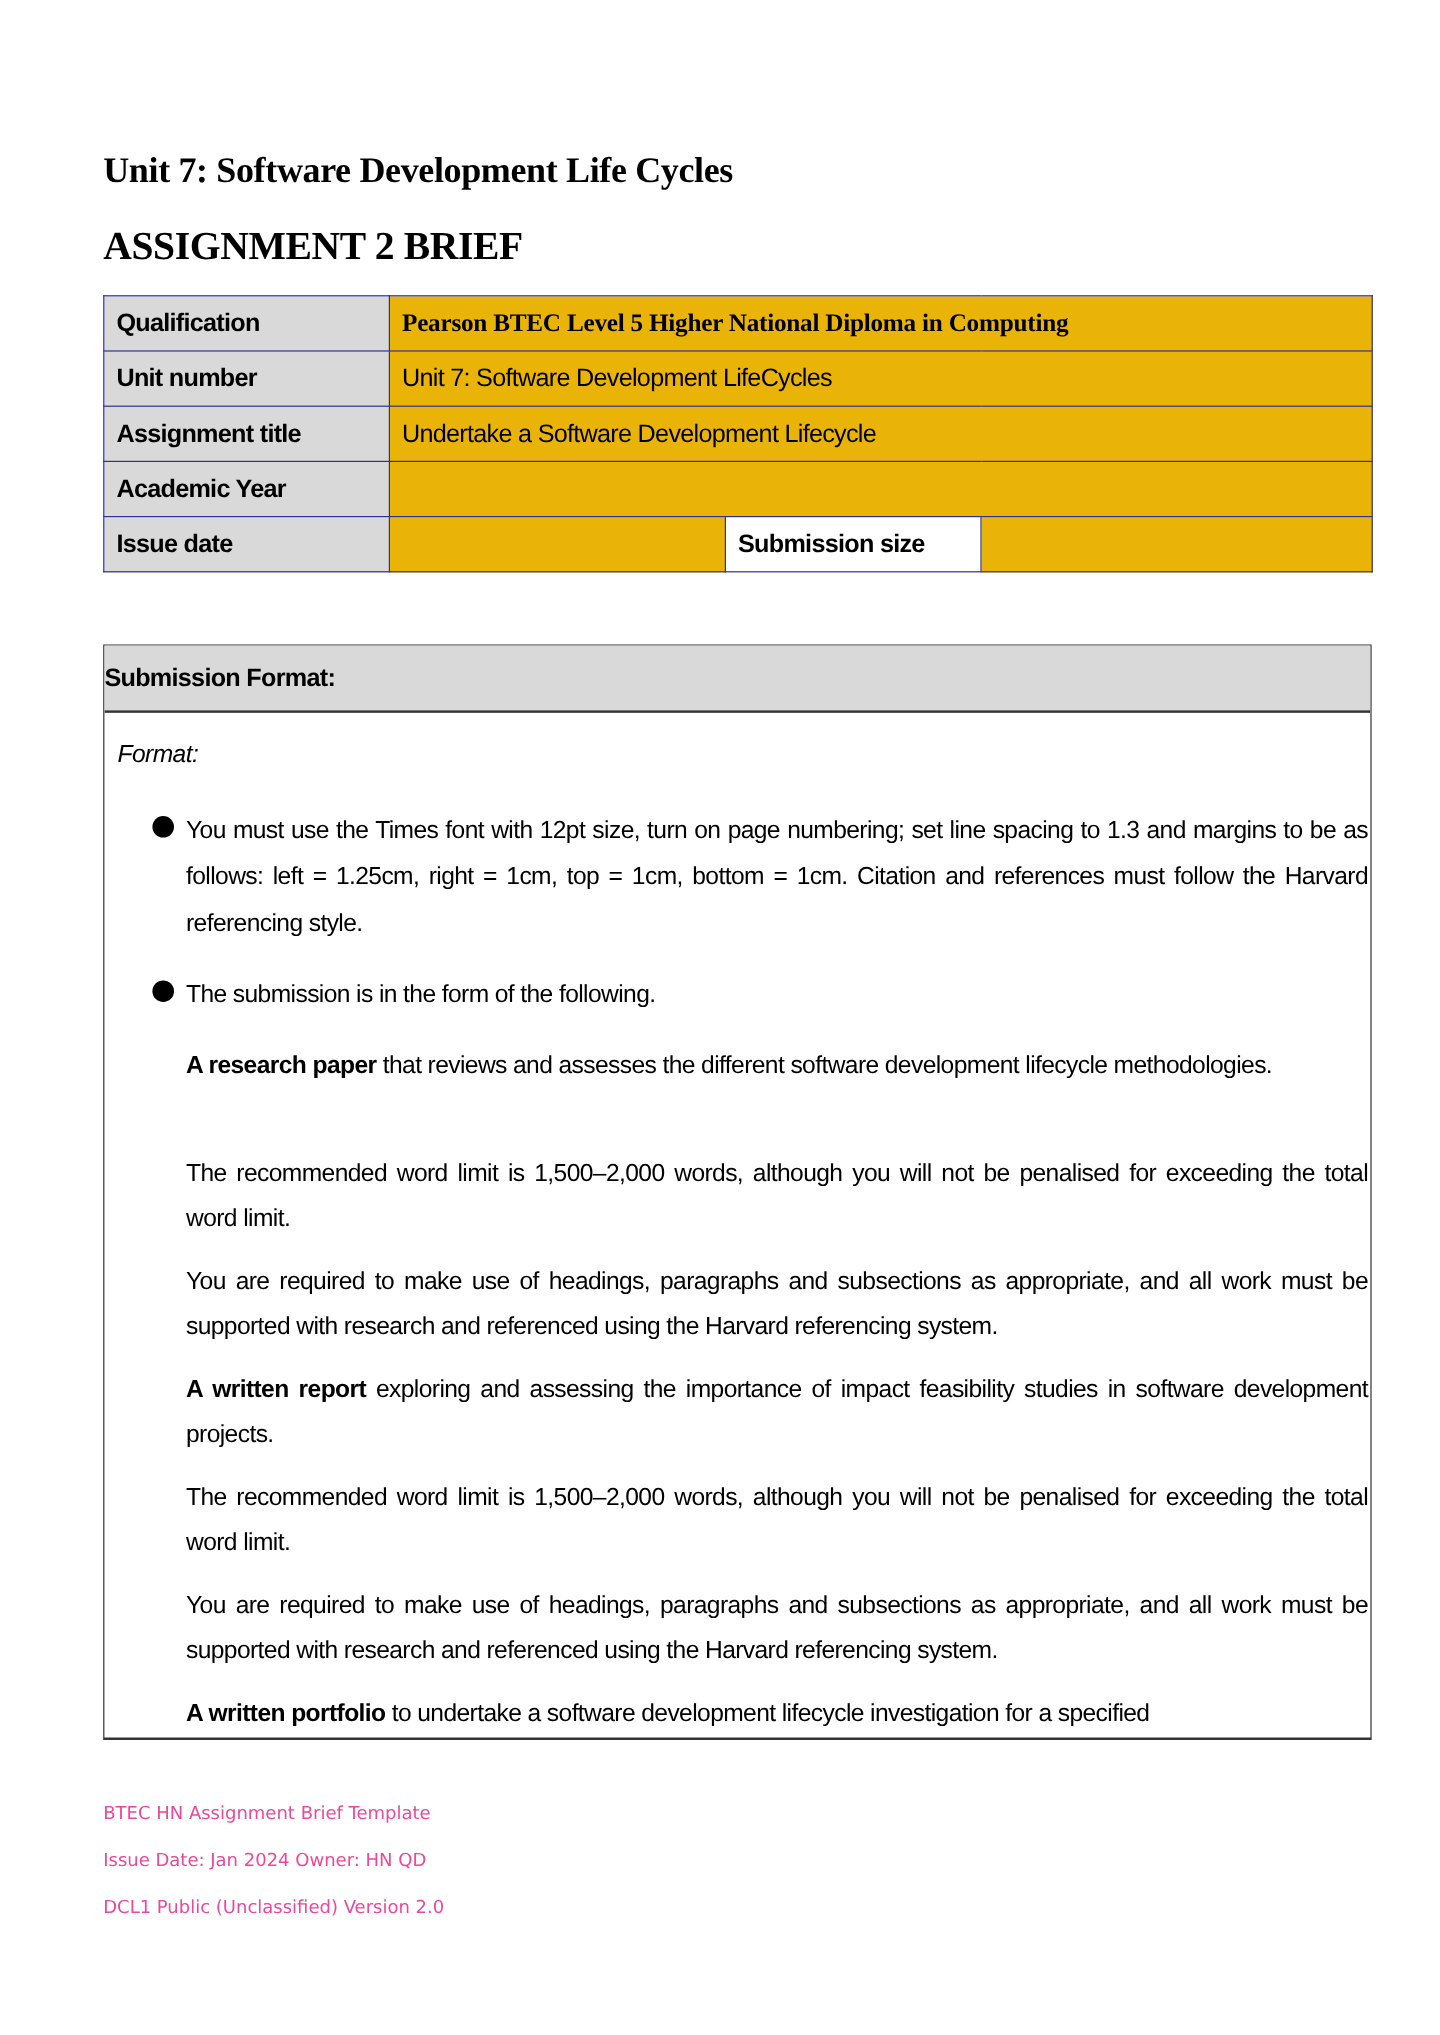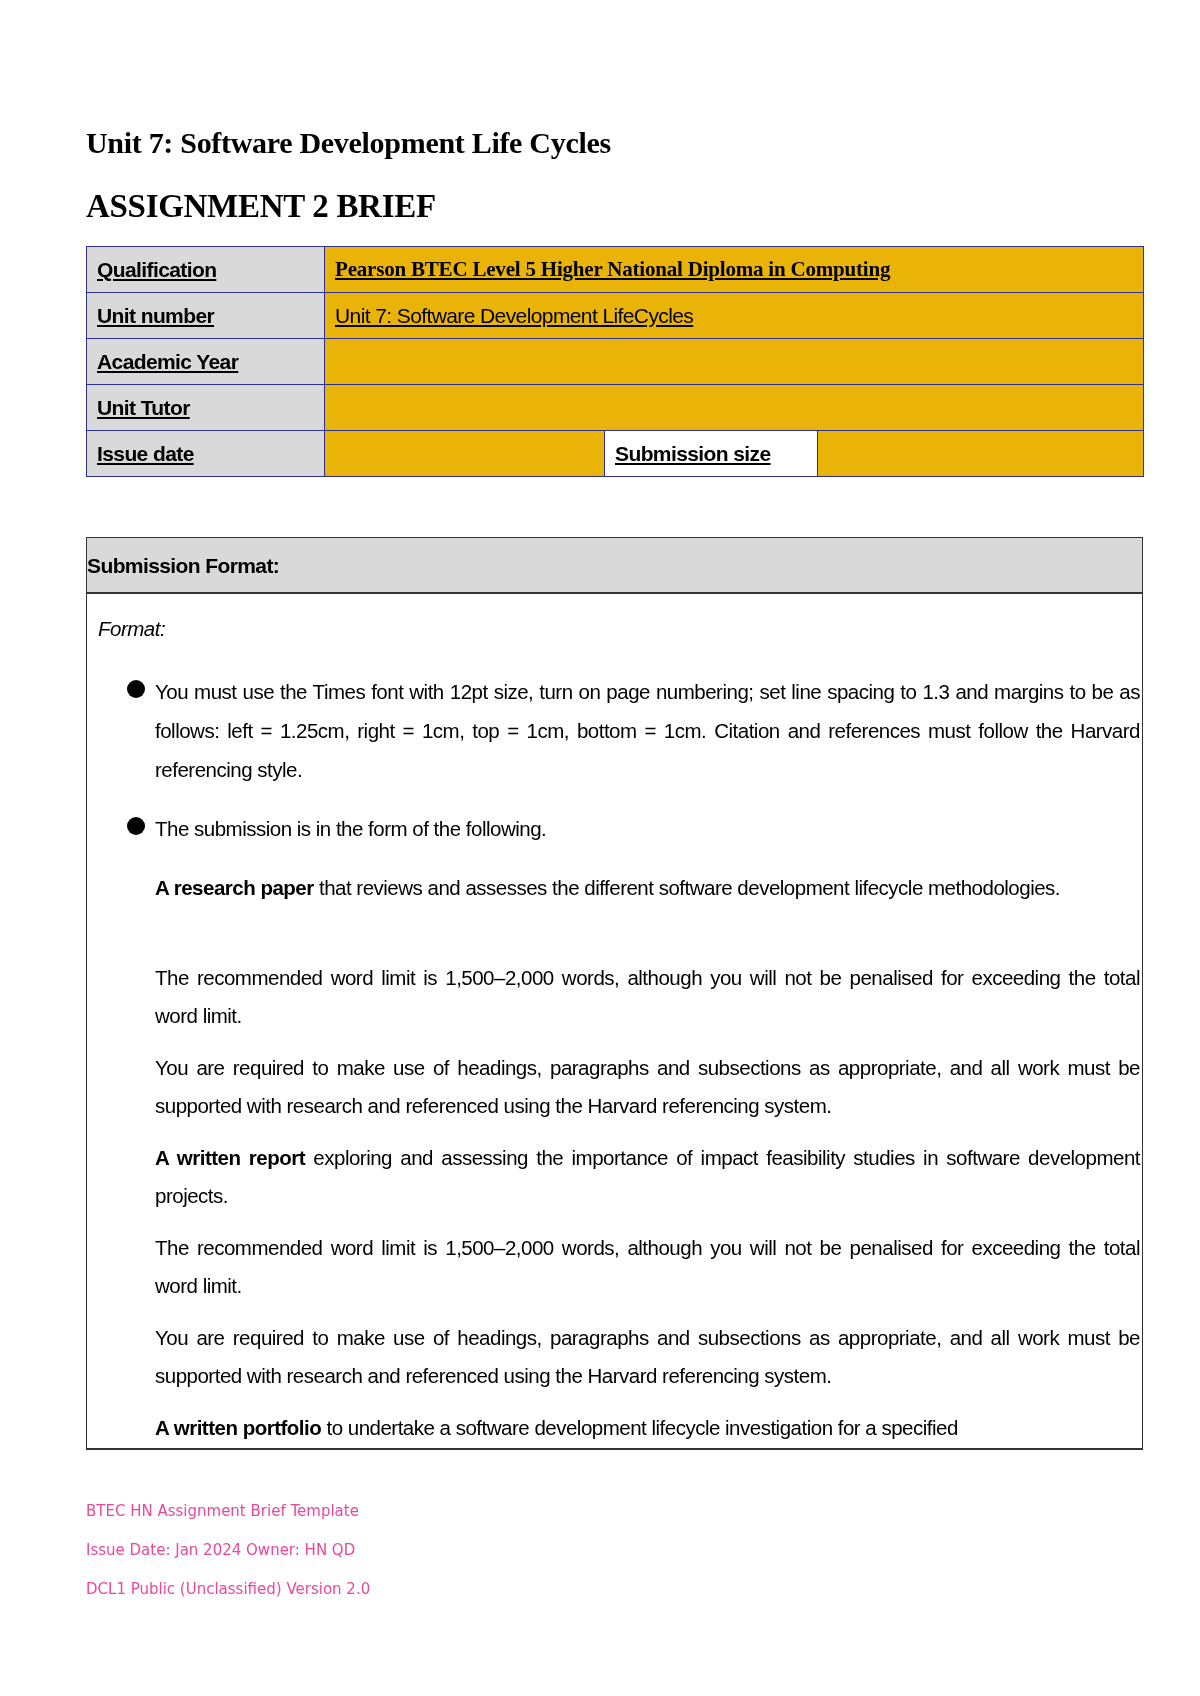--- a/index.html
+++ b/index.html
@@ -13,21 +13,20 @@
       font-family: "Liberation Serif", serif; font-weight: bold; font-size: 33px; letter-spacing: -0.3px;
     }
     .info-table {
       position: absolute; left: 86px; top: 246px; width: 1057px;
       border-collapse: collapse; table-layout: fixed;
     }
     .info-table td {
       border: 1.5px solid #2e3192; height: 45px; padding: 0 0 0 10px;
       font-family: "Liberation Sans", sans-serif; font-size: 21px; vertical-align: middle;
       letter-spacing: -0.6px;
-      text-decoration: underline;
     }
     .info-table td.label { background: #d9d9d9; font-weight: bold; }
     .info-table td.value { background: #eab308; }
     .info-table td.value-serif { font-family: "Liberation Serif", serif; font-weight: bold; font-size: 21px; letter-spacing: -0.2px; }
     .info-table td.sublabel { background: #fff; font-weight: bold; }
 
     .format-box {
       position: absolute; left: 86px; top: 537px; width: 1055px; height: 910px;
       border: 1.5px solid #333; border-bottom: 2px solid #333; overflow: hidden;
     }
@@ -61,25 +60,25 @@
   <tbody>
       <tr>
     <td class="label">Qualification</td>
     <td class="value value-serif" colspan="3">Pearson BTEC Level 5 Higher National Diploma in Computing</td>
   </tr>
   <tr>
     <td class="label">Unit number</td>
     <td class="value" colspan="3">Unit 7: Software Development LifeCycles</td>
   </tr>
   <tr>
-    <td class="label">Academic Year</td>
-    <td class="value" colspan="3"></td>
+    <td class="label">Assignment title</td>
+    <td class="value" colspan="3">Undertake a Software Development Lifecycle</td>
   </tr>
   <tr>
-    <td class="label">Unit Tutor</td>
+    <td class="label">Academic Year</td>
     <td class="value" colspan="3"></td>
   </tr>
   <tr>
     <td class="label">Issue date</td>
     <td class="value"></td>
     <td class="sublabel">Submission size</td>
     <td class="value"></td>
   </tr>
 </tbody>
   </table>

